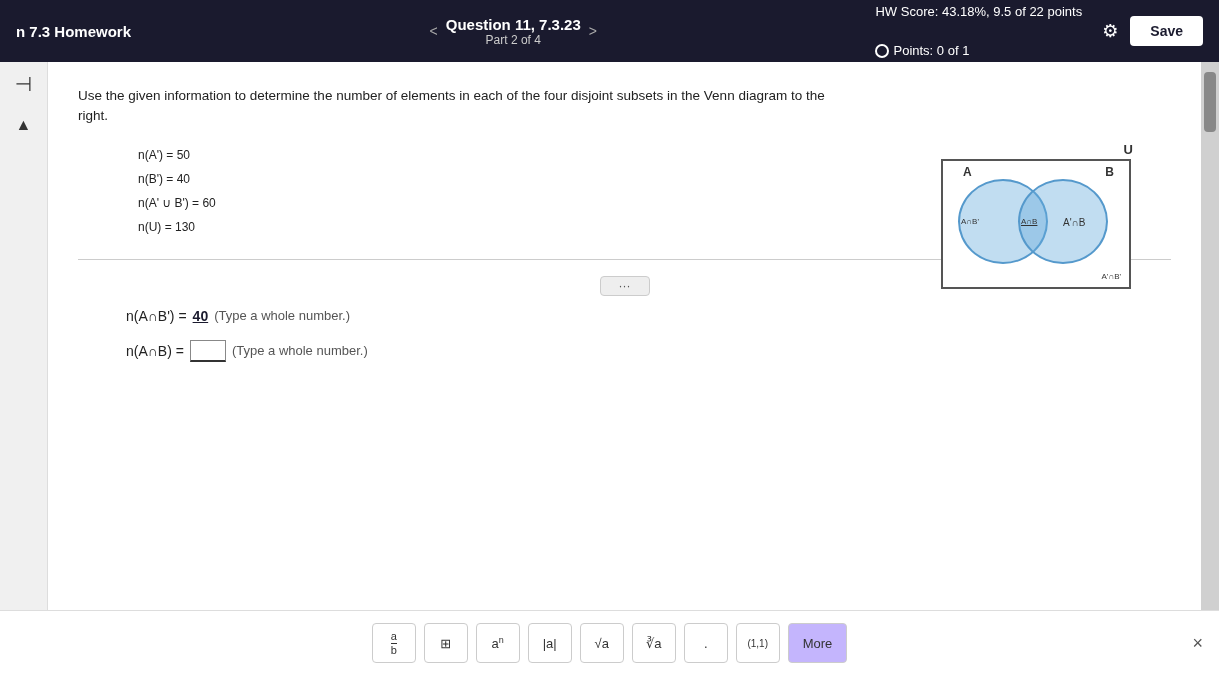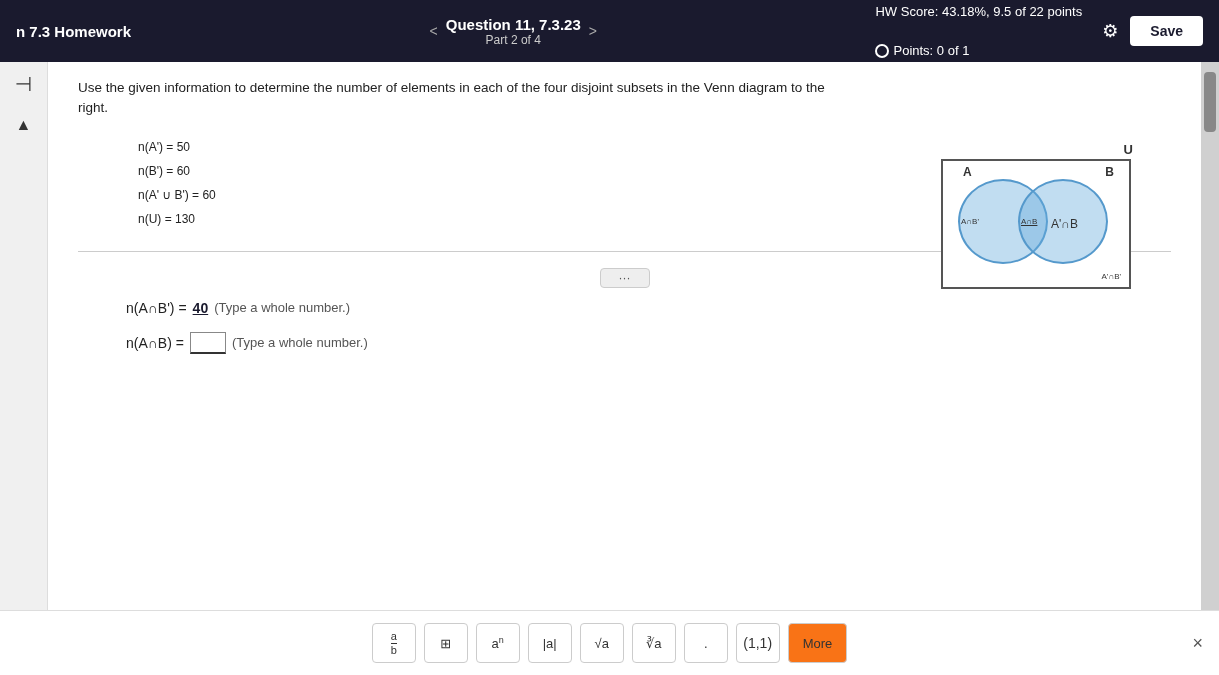--- a/index.html
+++ b/index.html
@@ -67,21 +67,21 @@
     .sidebar-arrow-up {
       font-size: 16px;
       color: #333;
       cursor: pointer;
       margin-top: 10px;
     }
 
     
     .content-area {
       flex: 1;
-      padding: 16px 30px;
+      padding: 24px 30px;
       overflow-y: auto;
       position: relative;
     }
 
     .problem-instructions {
       font-size: 13.5px;
       color: #222;
       max-width: 750px;
       margin-bottom: 16px;
       line-height: 1.5;
@@ -148,21 +148,21 @@
     .venn-label-b {
       position: absolute;
       top: 4px;
       right: 15px;
       font-size: 12px;
       font-weight: bold;
       color: #333;
     }
     .venn-region-anb-prime { position: absolute; top: 56px; left: 18px; font-size: 8px; color: #333; }
     .venn-region-anb { position: absolute; top: 56px; left: 78px; font-size: 8px; color: #333; text-decoration: underline; }
-    .venn-region-aprime-nb { position: absolute; top: 56px; left: 108px; font-size: 12px; color: #333; }
+    .venn-region-aprime-nb { position: absolute; top: 56px; left: 120px; font-size: 10px; color: #333; }
     .venn-region-aprime-nb-prime { position: absolute; bottom: 6px; right: 8px; font-size: 8px; color: #333; }
 
     .divider-line {
       border: none;
       border-top: 1px solid #ccc;
       margin: 10px 0 16px 0;
     }
 
     .dots-btn {
       background: #eee;
@@ -231,21 +231,21 @@
       width: 44px;
       height: 40px;
       font-size: 13px;
       cursor: pointer;
       display: flex;
       align-items: center;
       justify-content: center;
       color: #333;
     }
     .toolbar-more {
-      background: #f97316;
+      background: #c4b5fd;
       border: 1px solid #ccc;
       border-radius: 4px;
       padding: 0 14px;
       height: 40px;
       font-size: 13px;
       cursor: pointer;
       color: #333;
     }
     .close-x-btn {
       position: absolute;
@@ -312,21 +312,21 @@
       <span class="sidebar-arrow-left">⊣</span>
       <span class="sidebar-arrow-up">▲</span>
     </div>
 
     <div class="content-area">
 
       <div class="problem-instructions">Use the given information to determine the number of elements in each of the four disjoint subsets in the Venn diagram to the right.</div>
 
       <div class="given-info">
         <div>n(A') = 50</div>
-        <div>n(B') = 60</div>
+        <div>n(B') = 40</div>
         <div>n(A' ∪ B') = 60</div>
         <div>n(U) = 130</div>
       </div>
 
       <div class="venn-container">
         <div class="venn-label-u">U</div>
         <div class="venn-diagram-box">
           <div class="venn-circle-a"></div>
           <div class="venn-circle-b"></div>
           <div class="venn-label-a">A</div>
@@ -382,21 +382,21 @@
     <button class="toolbar-btn">
       <span>√a</span>
     </button>
     <button class="toolbar-btn">
       <span>∛a</span>
     </button>
     <button class="toolbar-btn">
       <span>.</span>
     </button>
     <button class="toolbar-btn">
-      <span style="font-size:14px;">(1,1)</span>
+      <span style="font-size:10px;">(1,1)</span>
     </button>
     <button class="toolbar-more">More</button>
     <button class="close-x-btn">
       <span>×</span>
     </button>
   </div>
 
 </div>
 
 </body></html>

